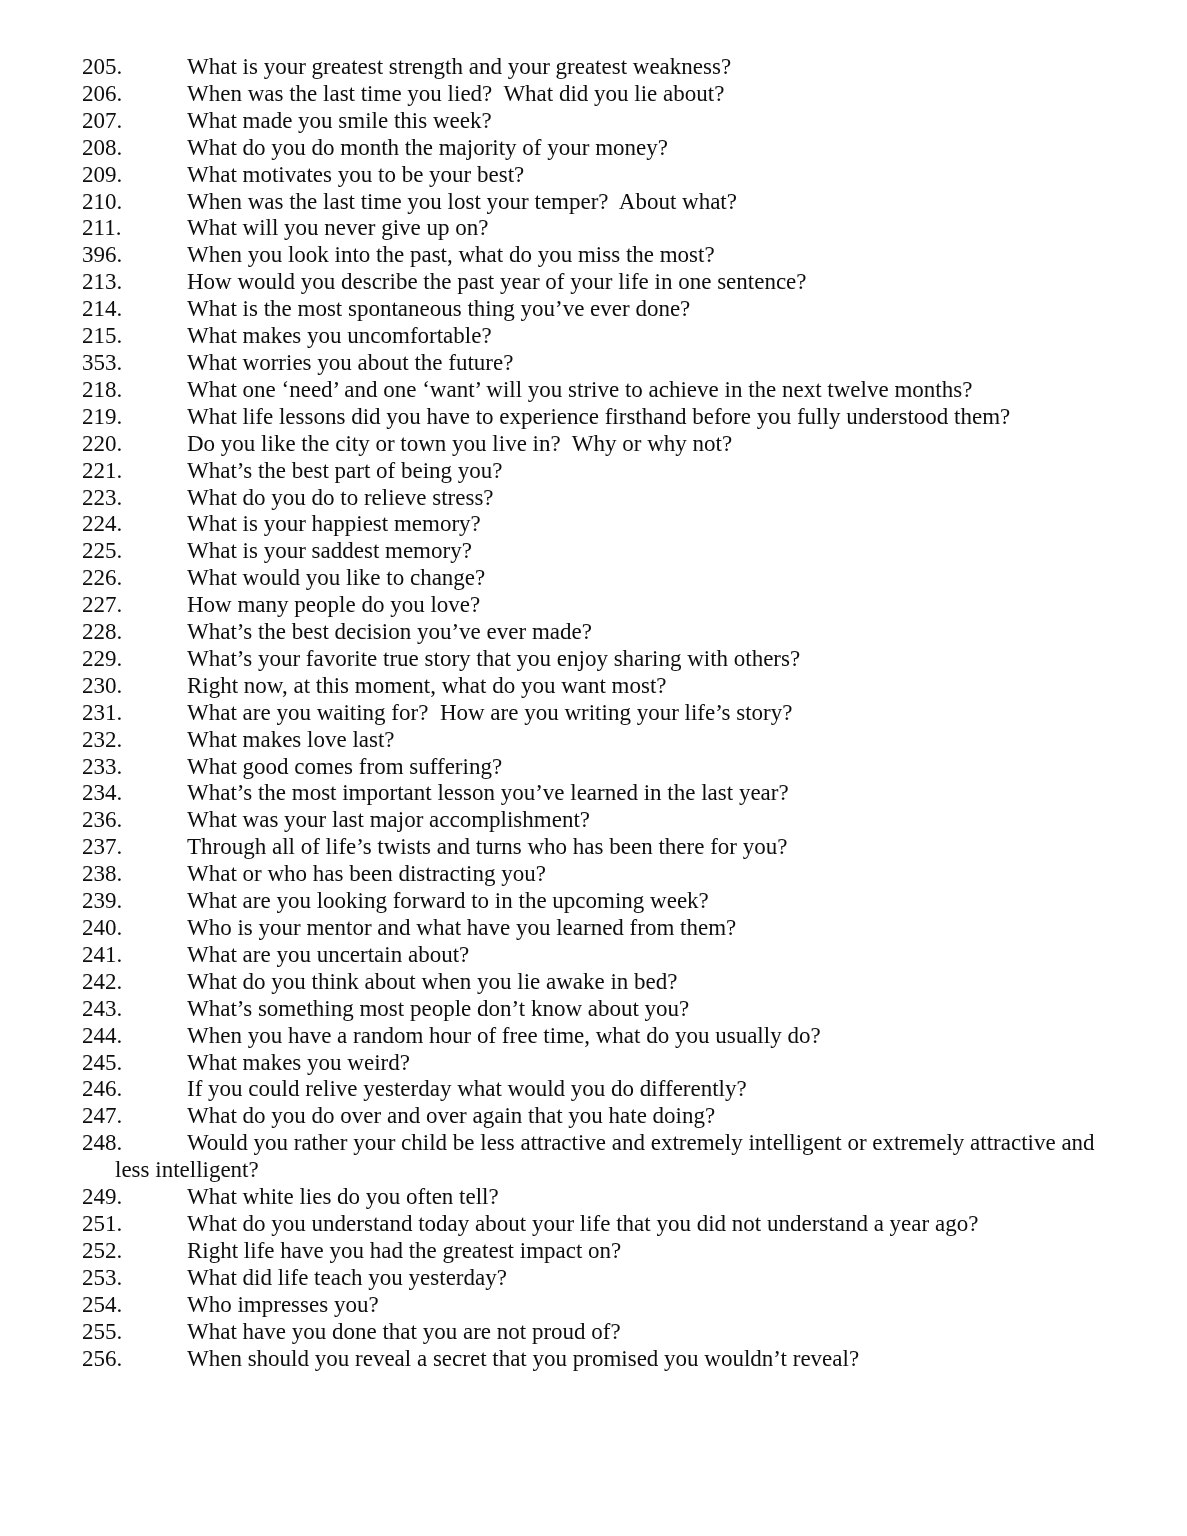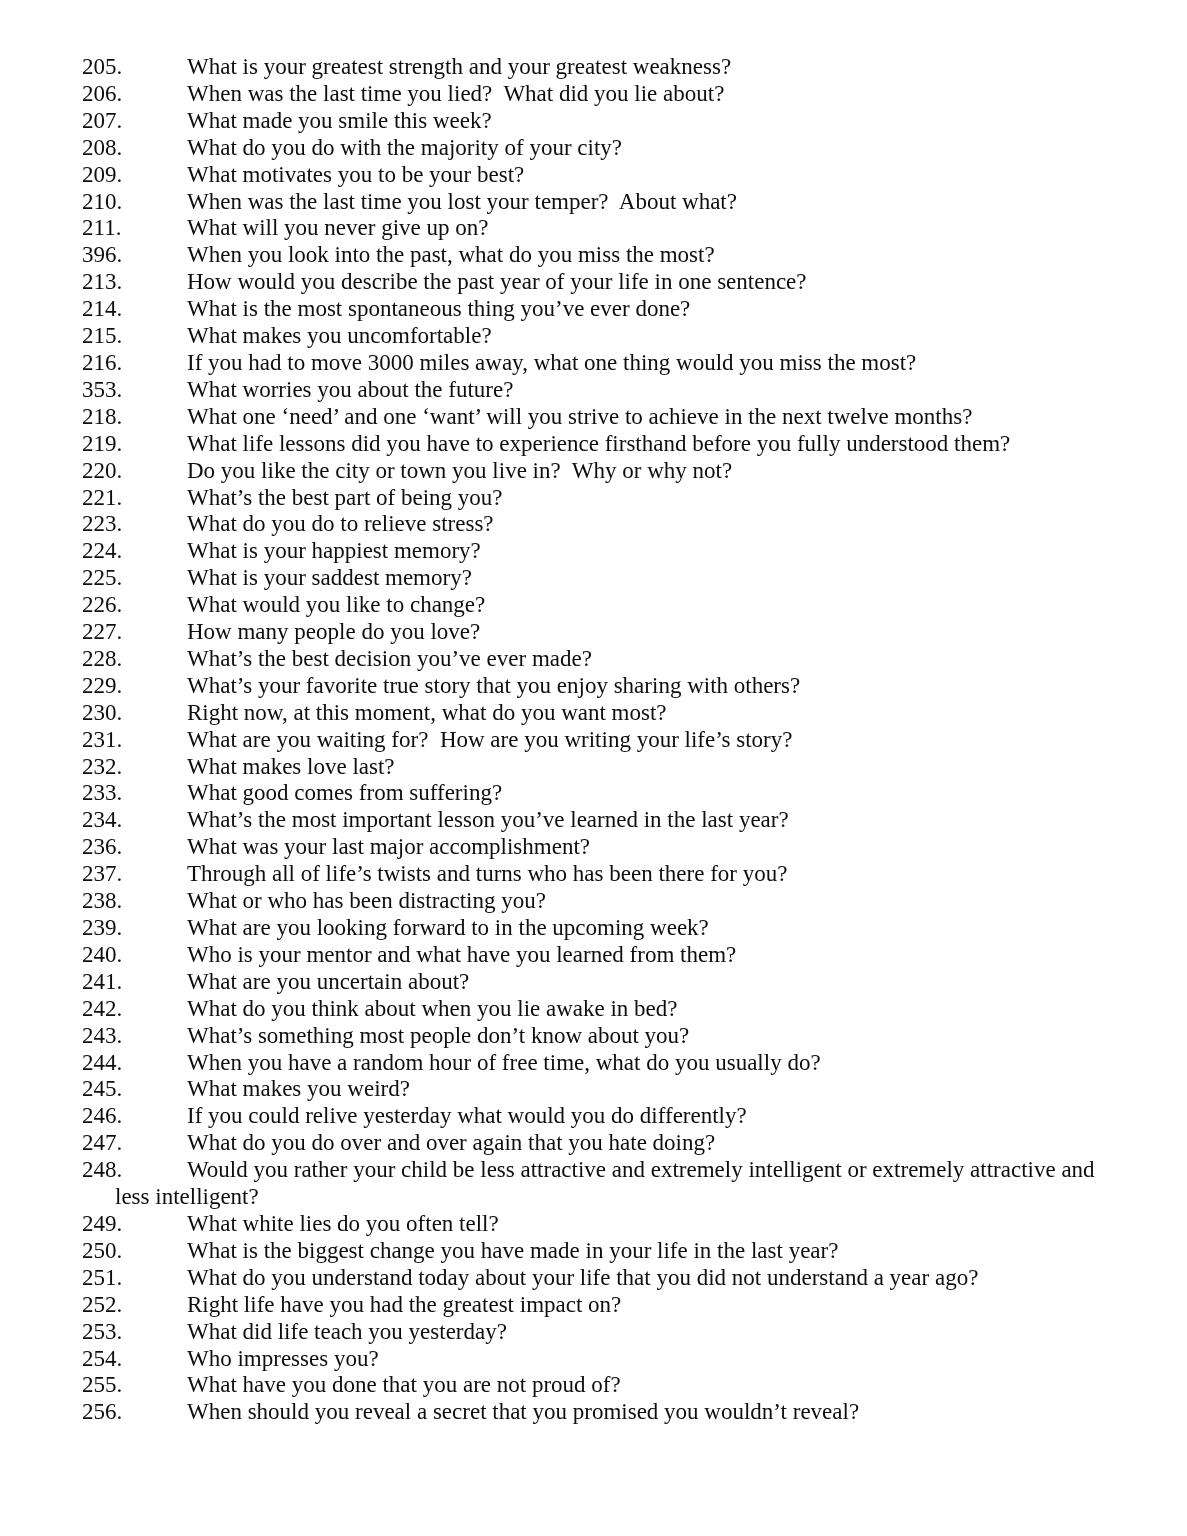--- a/index.html
+++ b/index.html
@@ -41,37 +41,36 @@
 <body>
 
 <div class="page" style="background: rgb(255, 255, 255); color: rgb(14, 14, 14);">
   <main class="question-list" id="question-list">
   <p class="question-row"><span class="qnum">205.</span><span class="qtext">What is your greatest strength and your greatest weakness?</span></p>
 
   <p class="question-row"><span class="qnum">206.</span><span class="qtext">When was the last time you lied?  What did you lie about?</span></p>
 
   <p class="question-row"><span class="qnum">207.</span><span class="qtext">What made you smile this week?</span></p>
 
-  <p class="question-row"><span class="qnum">208.</span><span class="qtext">What do you do with the majority of your city?</span></p>
+  <p class="question-row"><span class="qnum">208.</span><span class="qtext">What do you do month the majority of your money?</span></p>
 
   <p class="question-row"><span class="qnum">209.</span><span class="qtext">What motivates you to be your best?</span></p>
 
   <p class="question-row"><span class="qnum">210.</span><span class="qtext">When was the last time you lost your temper?  About what?</span></p>
 
   <p class="question-row"><span class="qnum">211.</span><span class="qtext">What will you never give up on?</span></p>
 
   <p class="question-row"><span class="qnum">396.</span><span class="qtext">When you look into the past, what do you miss the most?</span></p>
 
   <p class="question-row"><span class="qnum">213.</span><span class="qtext">How would you describe the past year of your life in one sentence?</span></p>
 
   <p class="question-row"><span class="qnum">214.</span><span class="qtext">What is the most spontaneous thing you’ve ever done?</span></p>
 
   <p class="question-row"><span class="qnum">215.</span><span class="qtext">What makes you uncomfortable?</span></p>
 
-  <p class="question-row"><span class="qnum">216.</span><span class="qtext">If you had to move 3000 miles away, what one thing would you miss the most?</span></p>
 
   <p class="question-row"><span class="qnum">353.</span><span class="qtext">What worries you about the future?</span></p>
 
   <p class="question-row"><span class="qnum">218.</span><span class="qtext">What one ‘need’ and one ‘want’ will you strive to achieve in the next twelve months?</span></p>
 
   <p class="question-row"><span class="qnum">219.</span><span class="qtext">What life lessons did you have to experience firsthand before you fully understood them?</span></p>
 
   <p class="question-row"><span class="qnum">220.</span><span class="qtext">Do you like the city or town you live in?  Why or why not?</span></p>
 
   <p class="question-row"><span class="qnum">221.</span><span class="qtext">What’s the best part of being you?</span></p>
@@ -124,21 +123,20 @@
 
   <p class="question-row"><span class="qnum">246.</span><span class="qtext">If you could relive yesterday what would you do differently?</span></p>
 
   <p class="question-row"><span class="qnum">247.</span><span class="qtext">What do you do over and over again that you hate doing?</span></p>
 
   <p class="question-row"><span class="qnum">248.</span><span class="qtext">Would you rather your child be less attractive and extremely intelligent or extremely attractive and
 less intelligent?</span></p>
 
   <p class="question-row"><span class="qnum">249.</span><span class="qtext">What white lies do you often tell?</span></p>
 
-  <p class="question-row"><span class="qnum">250.</span><span class="qtext">What is the biggest change you have made in your life in the last year?</span></p>
 
   <p class="question-row"><span class="qnum">251.</span><span class="qtext">What do you understand today about your life that you did not understand a year ago?</span></p>
 
   <p class="question-row"><span class="qnum">252.</span><span class="qtext">Right life have you had the greatest impact on?</span></p>
 
   <p class="question-row"><span class="qnum">253.</span><span class="qtext">What did life teach you yesterday?</span></p>
 
   <p class="question-row"><span class="qnum">254.</span><span class="qtext">Who impresses you?</span></p>
 
   <p class="question-row"><span class="qnum">255.</span><span class="qtext">What have you done that you are not proud of?</span></p>

